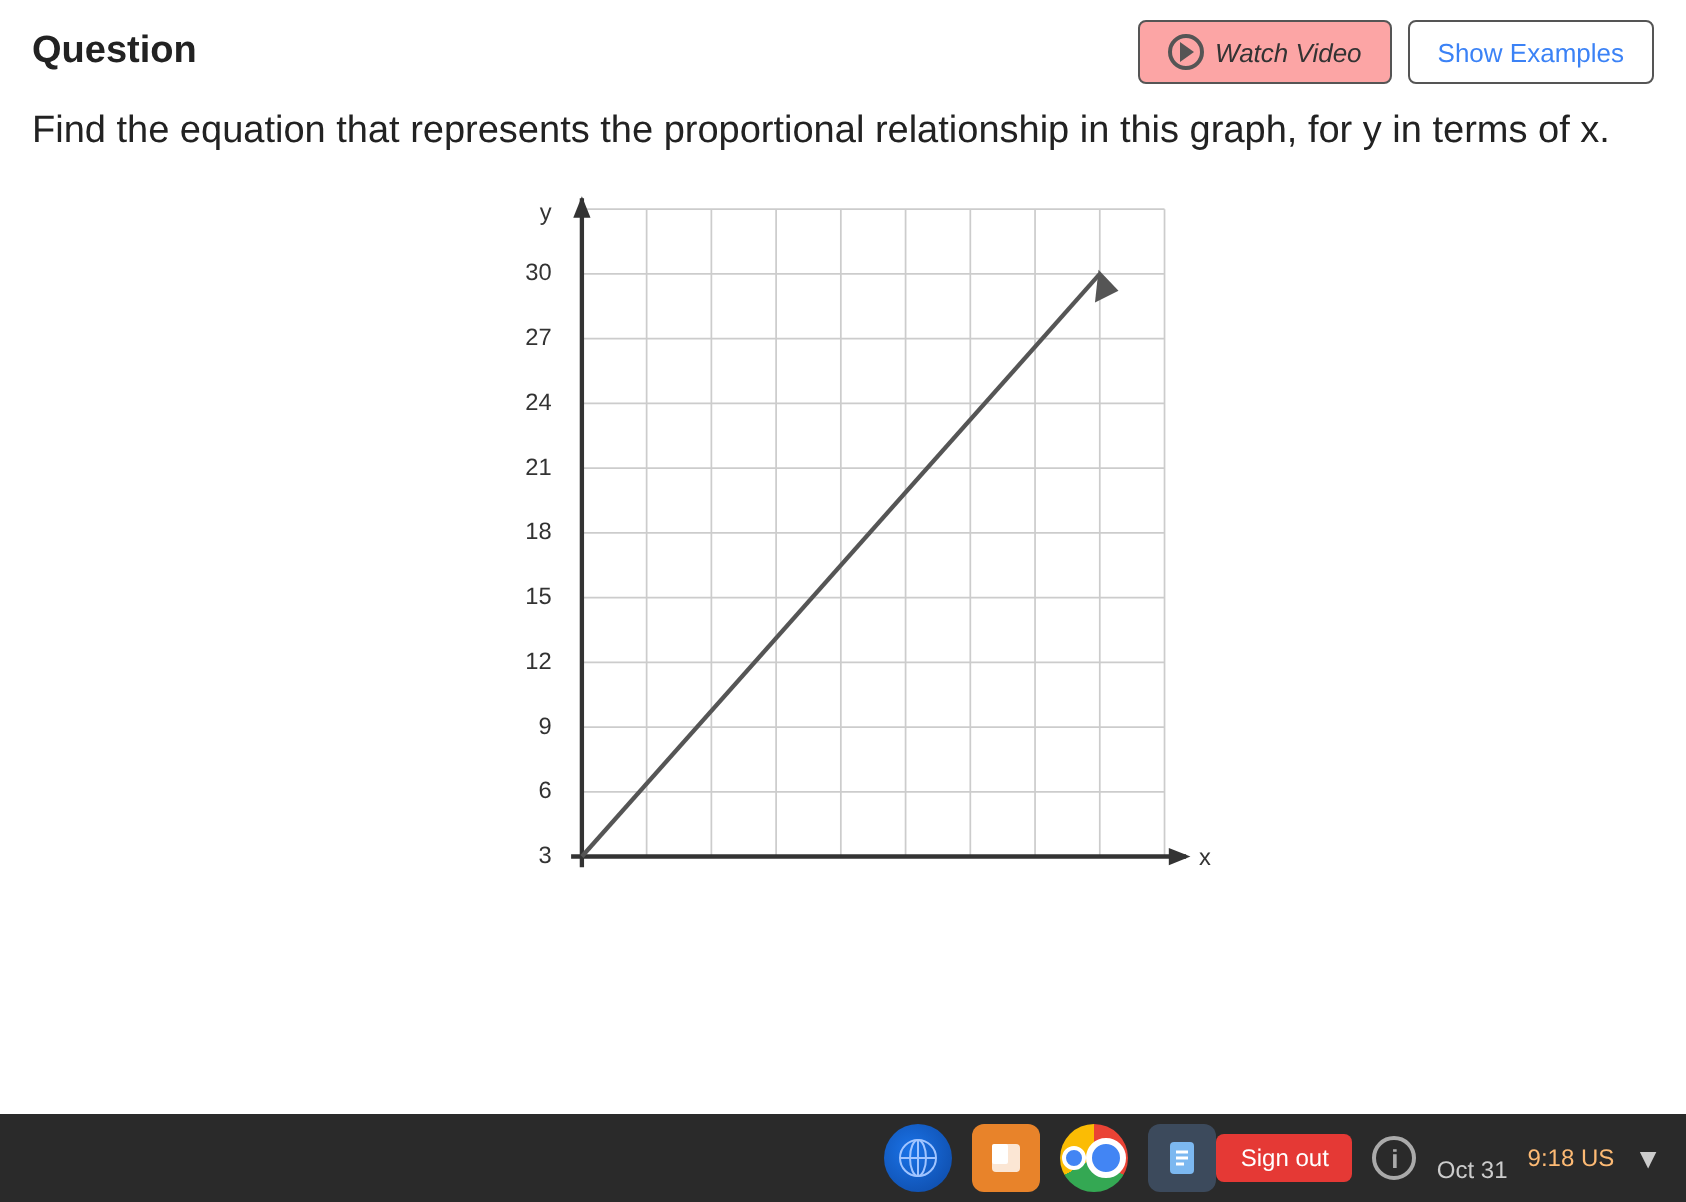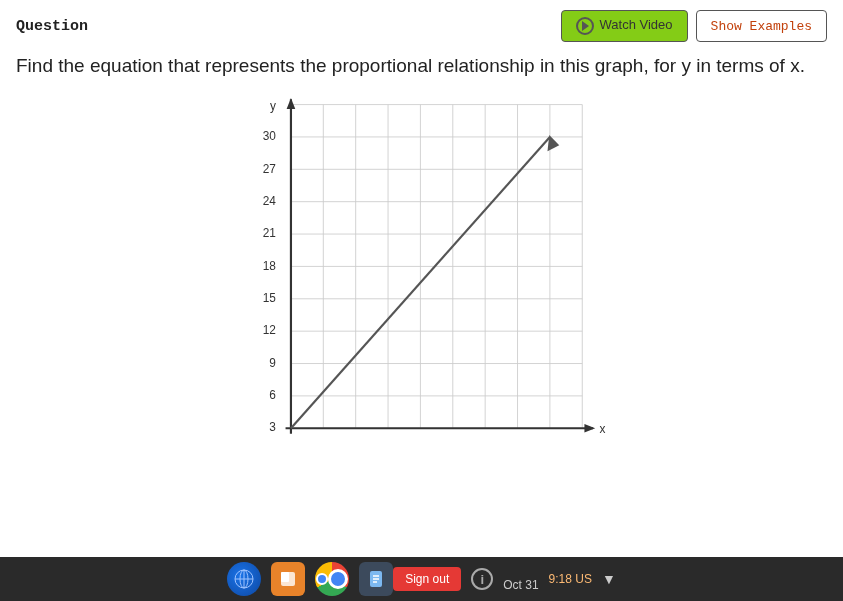--- a/index.html
+++ b/index.html
@@ -14,42 +14,42 @@
 
     
     .top-bar {
       display: flex;
       align-items: center;
       justify-content: space-between;
       padding: 10px 16px 6px 16px;
     }
 
     .question-label {
-      font-size: 15px;
+      font-size: 19px;
       font-weight: bold;
       color: #222;
-      font-family: Liberation Mono, monospace;
     }
 
     .top-buttons {
       display: flex;
       gap: 8px;
     }
 
     .watch-video-btn {
       display: flex;
-      align-items: flex-start;
+      align-items: center;
       gap: 6px;
       border: 1.5px solid #555;
       border-radius: 4px;
       padding: 6px 14px;
       font-size: 13px;
-      background: #84cc16;
+      background: #fca5a5;
       color: #333;
       cursor: pointer;
+      font-style: italic;
     }
 
     .watch-video-btn .play-circle {
       width: 18px;
       height: 18px;
       border-radius: 50%;
       border: 2px solid #555;
       display: flex;
       align-items: center;
       justify-content: center;
@@ -63,23 +63,22 @@
       border-left: 7px solid #555;
       margin-left: 2px;
     }
 
     .show-examples-btn {
       border: 1.5px solid #555;
       border-radius: 4px;
       padding: 1px 14px;
       font-size: 13px;
       background: #fff;
-      color: #c2410c;
-      cursor: pointer;
-      font-family: Liberation Mono, monospace;
+      color: #3b82f6;
+      cursor: pointer;
     }
 
     
     .question-text {
       font-size: 19px;
       color: #222;
       padding: 4px 16px 12px 16px;
       line-height: 1.5;
     }
 
@@ -104,21 +103,21 @@
     
     .taskbar {
       position: absolute;
       bottom: 0;
       left: 0;
       width: 100%;
       height: 44px;
       background: #2a2a2a;
       display: flex;
       align-items: center;
-      justify-content: center;
+      justify-content: flex-end;
       padding: 0 12px;
     }
 
     .taskbar-left {
       display: flex;
       align-items: center;
       gap: 10px;
     }
 
     .taskbar-icon {

